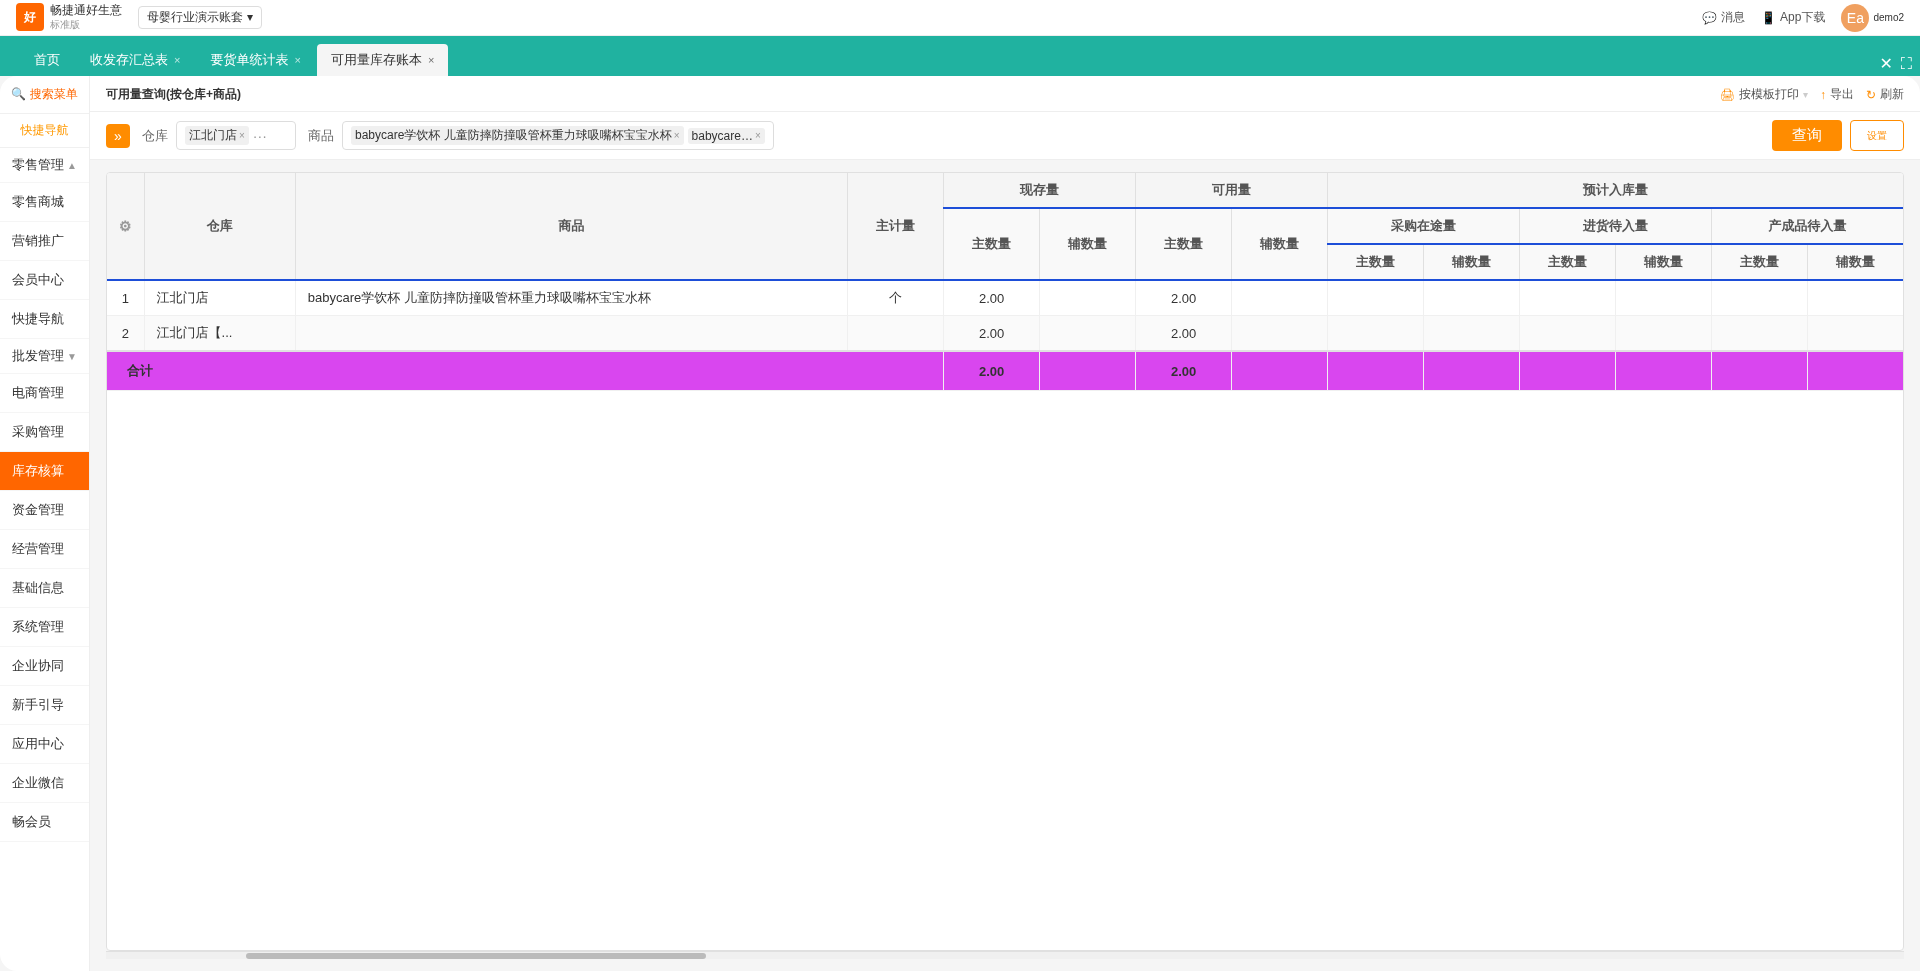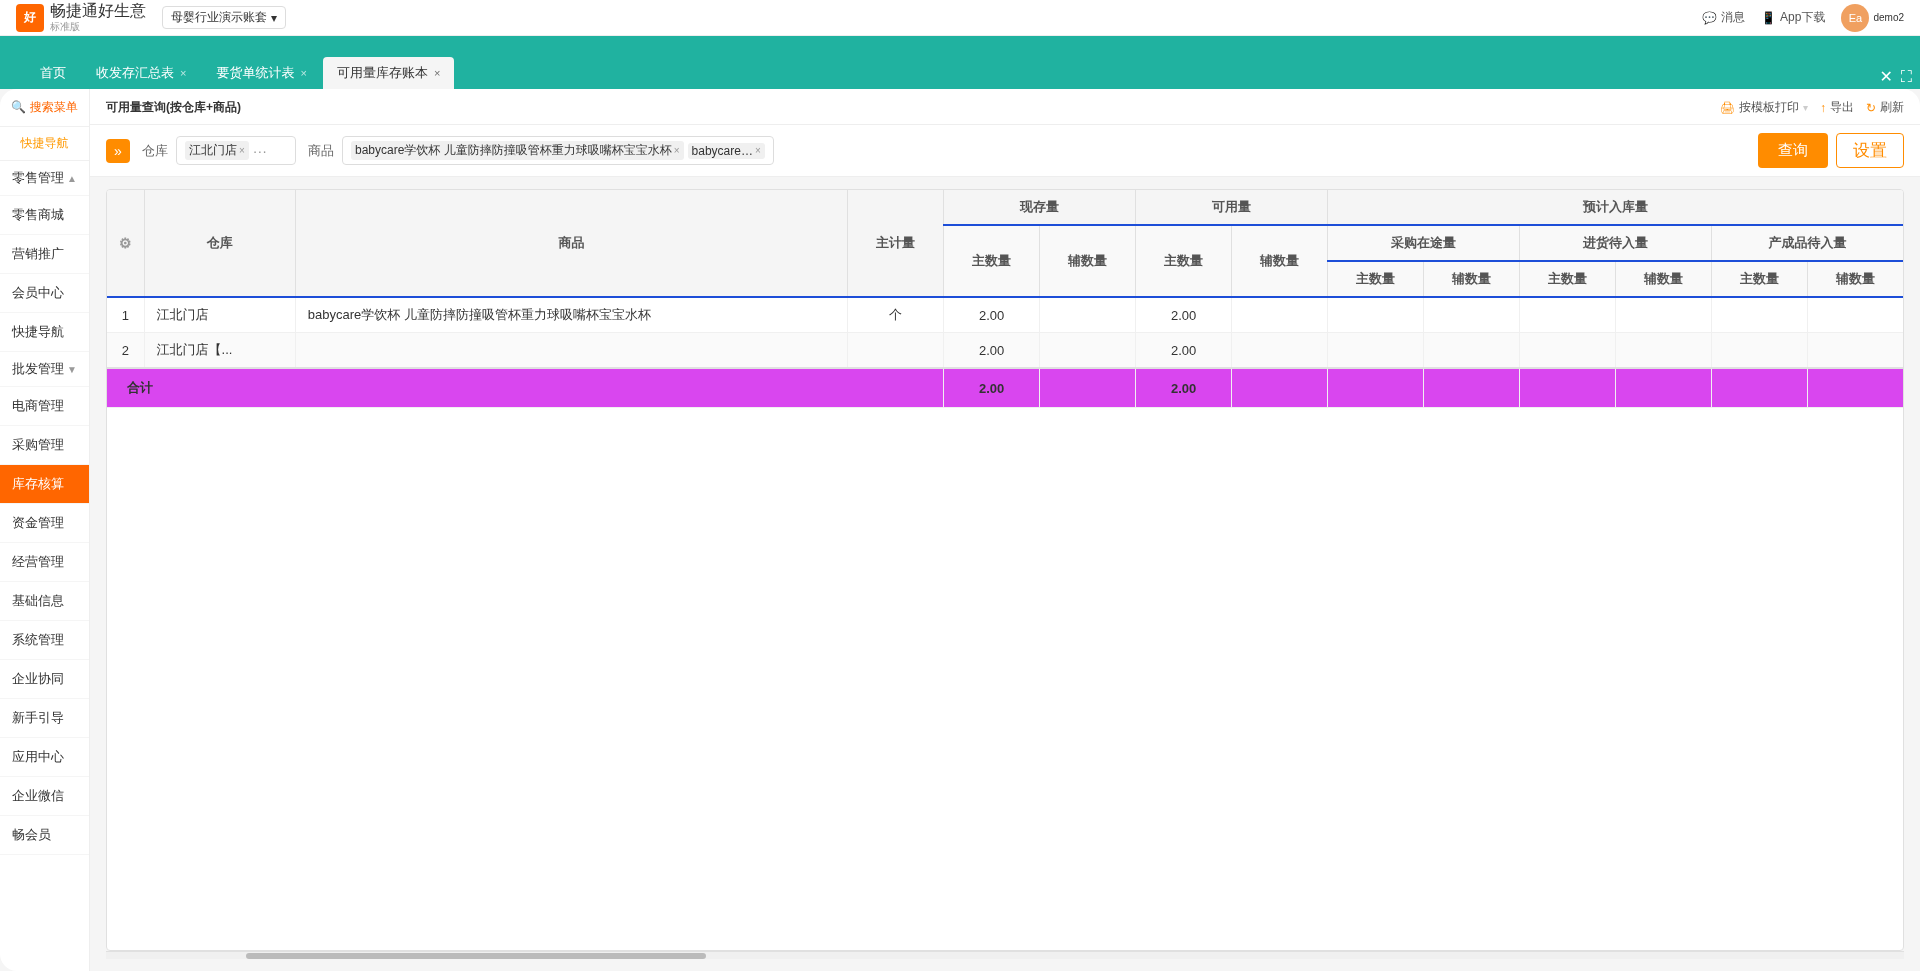--- a/index.html
+++ b/index.html
@@ -3,30 +3,30 @@
   <meta charset="utf-8">
   <style>
     * { box-sizing: border-box; margin: 0; padding: 0; }
     body { font-family: 'Microsoft YaHei', Arial, sans-serif; font-size: 13px; background: #f5f5f5; display: flex; flex-direction: column; height: 971px; overflow: hidden; }
 
     
     .top-bar { height: 36px; background: #fff; display: flex; align-items: center; justify-content: space-between; padding: 0 16px; border-bottom: 1px solid #eee; flex-shrink: 0; }
     .top-bar-left { display: flex; align-items: center; gap: 8px; }
     .logo-area { display: flex; align-items: center; gap: 6px; }
     .logo-icon { width: 28px; height: 28px; background: #ff6600; border-radius: 4px; display: flex; align-items: center; justify-content: center; color: #fff; font-size: 12px; font-weight: bold; }
-    .logo-text { font-size: 16px; color: #333; line-height: 1.2; }
+    .logo-text { font-size: 12px; color: #333; line-height: 1.2; }
     .logo-sub { font-size: 10px; color: #999; }
     .industry-selector { display: flex; align-items: center; gap: 4px; border: 1px solid #ddd; border-radius: 4px; padding: 2px 8px; font-size: 12px; color: #333; cursor: pointer; margin-left: 8px; }
     .top-bar-right { display: flex; align-items: center; gap: 16px; }
     .top-bar-action { display: flex; align-items: center; gap: 4px; font-size: 12px; color: #555; cursor: pointer; }
-    .user-avatar { width: 28px; height: 28px; border-radius: 50%; background: #f0a060; display: flex; align-items: center; justify-content: center; color: #fff; font-size: 11px; overflow: hidden; }
+    .user-avatar { width: 28px; height: 28px; border-radius: 50%; background: #f0a060; display: flex; align-items: center; justify-content: center; color: #fff; font-size: 14px; overflow: hidden; }
     .user-name { font-size: 10px; color: #333; }
 
     
-    .tab-bar { height: 53px; background: #20b2a0; display: flex; align-items: flex-end; padding: 0 0 0 26px; flex-shrink: 0; position: relative; }
+    .tab-bar { height: 40px; background: #20b2a0; display: flex; align-items: flex-end; padding: 0 0 0 20px; flex-shrink: 0; position: relative; }
     .tab { display: flex; align-items: center; gap: 6px; padding: 6px 14px; font-size: 13px; color: #fff; cursor: pointer; border-radius: 4px 4px 0 0; margin-right: 2px; height: 32px; }
     .tab.active { background: #f5f5f5; color: #333; }
     .tab-close { font-size: 11px; color: inherit; cursor: pointer; opacity: 0.7; }
     .home-tab { background: transparent; color: #fff; }
     .tab-bar-right { position: absolute; right: 8px; bottom: 4px; display: flex; gap: 8px; }
     .tab-bar-btn { color: #fff; font-size: 16px; cursor: pointer; line-height: 1; }
 
     
     .main-layout { display: flex; flex: 1; overflow: hidden; border-radius: 17px; }
 
@@ -55,21 +55,21 @@
     .filter-bar { background: #fff; padding: 8px 16px; border-bottom: 1px solid #eee; display: flex; align-items: center; gap: 12px; flex-shrink: 0; }
     .filter-expand-btn { width: 24px; height: 24px; background: #ff8c00; border-radius: 4px; display: flex; align-items: center; justify-content: center; color: #fff; font-size: 14px; cursor: pointer; flex-shrink: 0; }
     .filter-group { display: flex; align-items: center; gap: 8px; }
     .filter-label { font-size: 13px; color: #666; white-space: nowrap; }
     .filter-input { display: flex; align-items: center; gap: 4px; border: 1px solid #ddd; border-radius: 4px; padding: 4px 8px; font-size: 12px; min-width: 120px; background: #fff; }
     .filter-tag { background: #f0f0f0; border-radius: 3px; padding: 1px 4px; font-size: 12px; color: #333; display: flex; align-items: center; gap: 2px; }
     .filter-tag .remove { cursor: pointer; color: #999; font-size: 10px; }
     .filter-ellipsis { color: #999; font-size: 14px; cursor: pointer; }
     .filter-actions { display: flex; gap: 8px; margin-left: auto; }
     .btn-query { background: #ff8c00; color: #fff; border: none; border-radius: 4px; padding: 6px 20px; font-size: 15px; cursor: pointer; }
-    .btn-settings { background: #fff; color: #ff8c00; border: 1px solid #ff8c00; border-radius: 4px; padding: 5px 16px; font-size: 17px; cursor: pointer; }
+    .btn-settings { background: #fff; color: #ff8c00; border: 1px solid #ff8c00; border-radius: 4px; padding: 5px 16px; font-size: 10px; cursor: pointer; }
 
     
     .table-area { flex: 1; overflow: auto; padding: 12px 16px; background: #f5f5f5; display: flex; flex-direction: column; gap: 0; }
     .table-wrapper { background: #fff; border: 1px solid #e0e0e0; border-radius: 4px; overflow: auto; flex: 1; }
     table { width: 100%; border-collapse: collapse; font-size: 13px; }
     thead tr { background: #f5f5f5; }
     th { padding: 8px 12px; text-align: center; font-weight: bold; color: #555; border-bottom: 2px solid #1d4ed8; border-right: 1px solid #e0e0e0; white-space: nowrap; position: relative; }
     th:last-child { border-right: none; }
     td { padding: 8px 12px; text-align: center; color: #333; border-bottom: 1px solid #f0f0f0; border-right: 1px solid #f0f0f0; white-space: nowrap; }
     td:last-child { border-right: none; }

